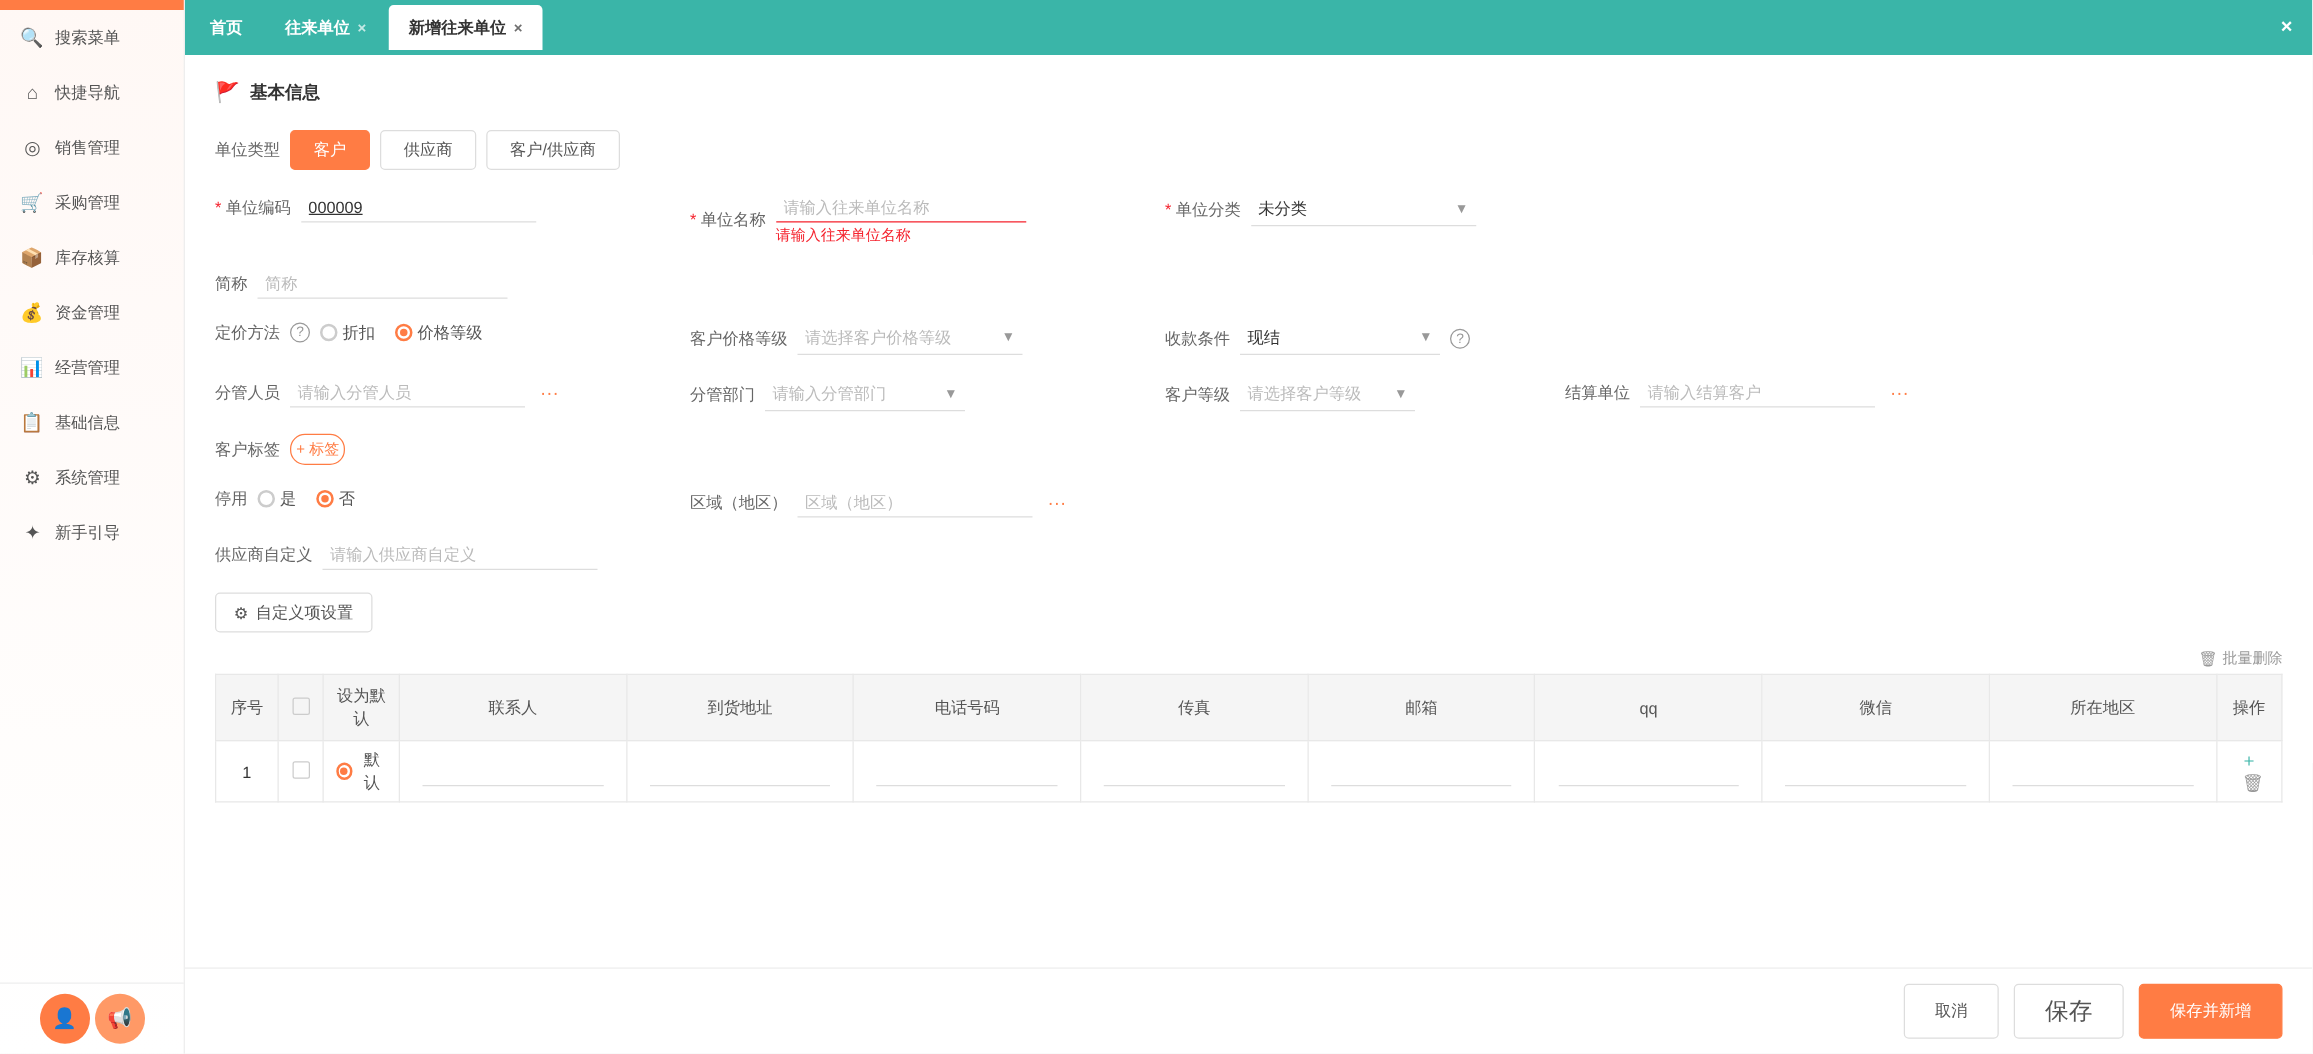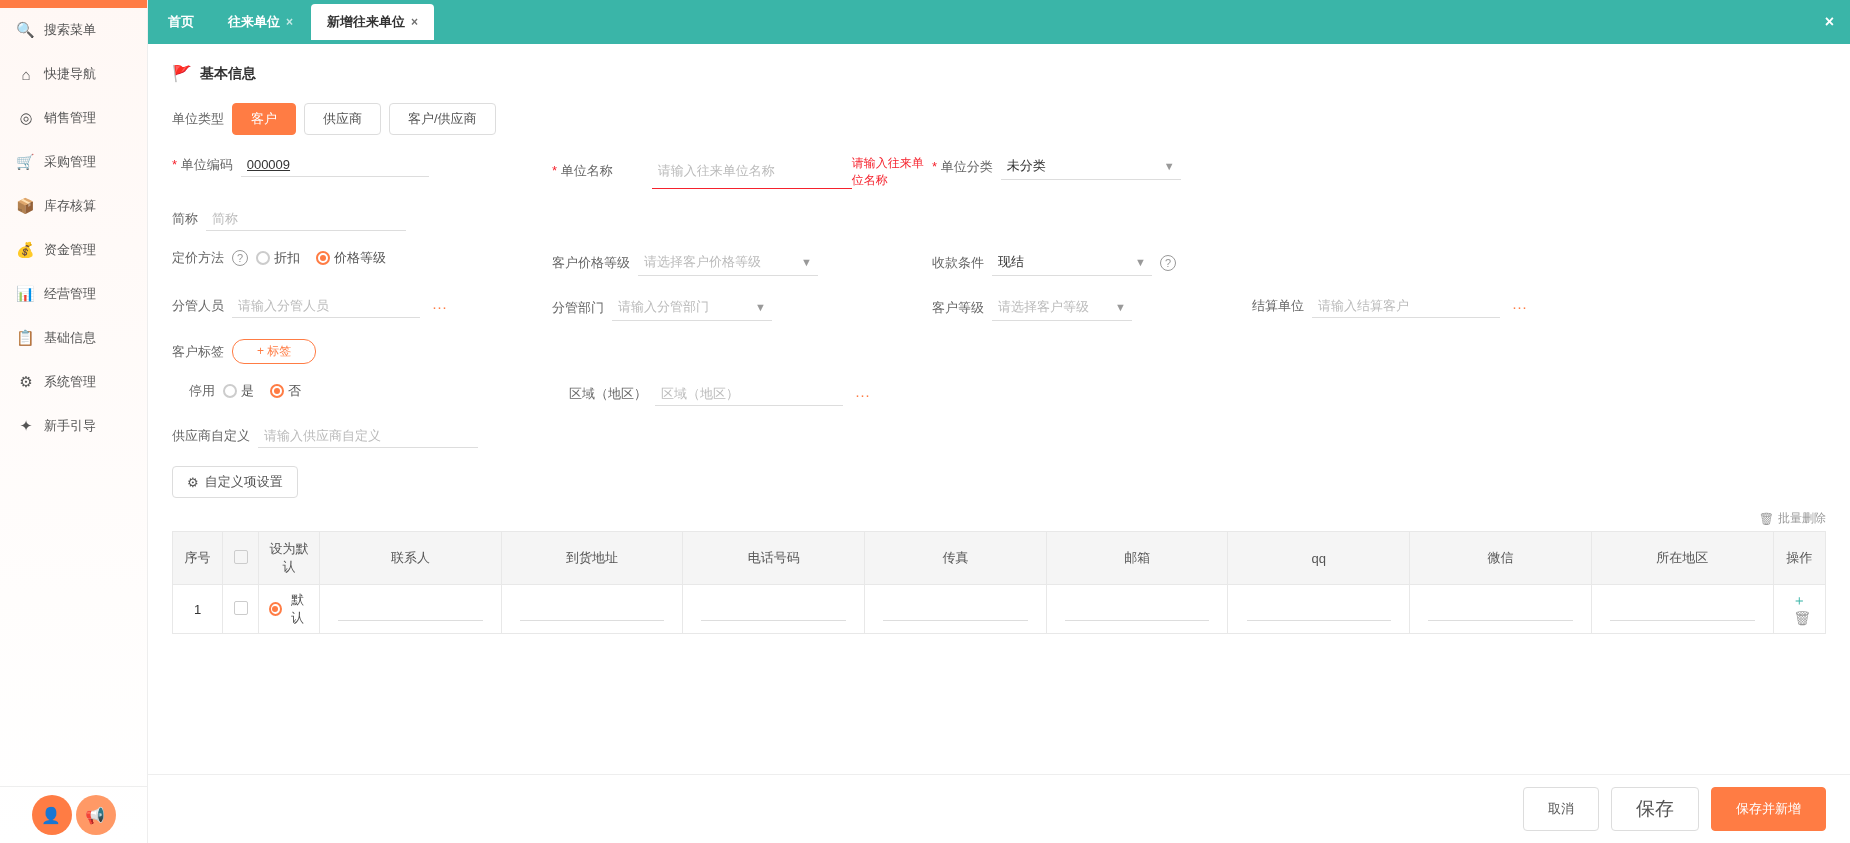--- a/index.html
+++ b/index.html
@@ -214,21 +214,21 @@
       color: #ff7c44;
       cursor: pointer;
       font-size: 15px;
       padding: 0 4px;
     }
 
     
     .tag-add-btn {
       border: 1px solid #ff7c44;
       border-radius: 12px;
-      padding: 3px 24px;
+      padding: 3px 4px;
       color: #ff7c44;
       font-size: 12px;
       cursor: pointer;
       display: inline-flex;
       align-items: center;
       gap: 4px;
     }
 
     
     .help-icon {
@@ -341,21 +341,21 @@
     .table-action-icon {
       cursor: pointer;
       color: #999;
       font-size: 14px;
     }
     .table-action-icon.plus { color: #3ab5a8; }
 
     
     .input-cell {
       display: flex;
-      margin-left: 31px;
+      flex-direction: column;
     }
   </style>
 </head>
 <body>
 
 <div class="sidebar">
   <div class="sidebar-top"></div>
 
   <div class="sidebar-item">
     <span class="icon">🔍</span>
@@ -540,21 +540,21 @@
 
     <div class="form-row">
       <div class="form-field">
         <span class="form-label">客户标签</span>
         <div class="tag-add-btn">+ 标签</div>
       </div>
     </div>
 
     <div class="form-row">
 
-      <div class="form-field" style="flex:1; max-width:380px;margin-left:17px;">
+      <div class="form-field" style="flex:1; max-width:380px;">
         <span class="form-label">停用</span>
         <div class="radio-group">
           <div class="radio-item">
             <div class="radio-outer"></div>
             <span>是</span>
           </div>
           <div class="radio-item">
             <div class="radio-outer checked">
               <div class="radio-inner"></div>
             </div>

